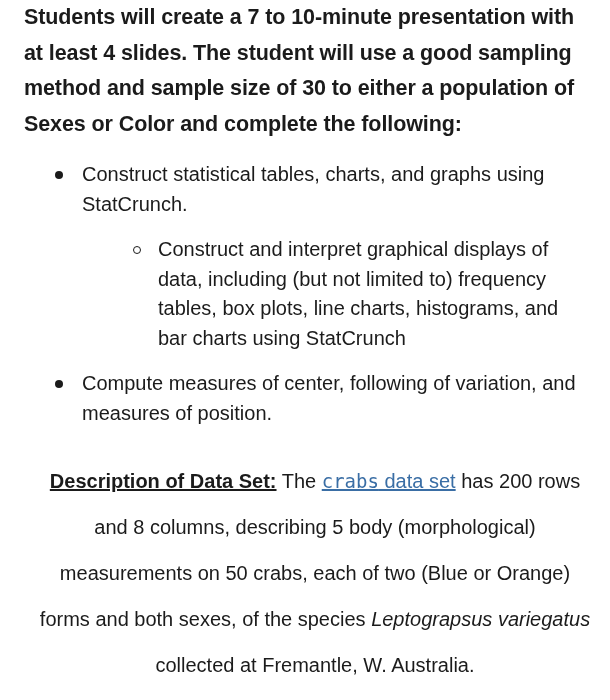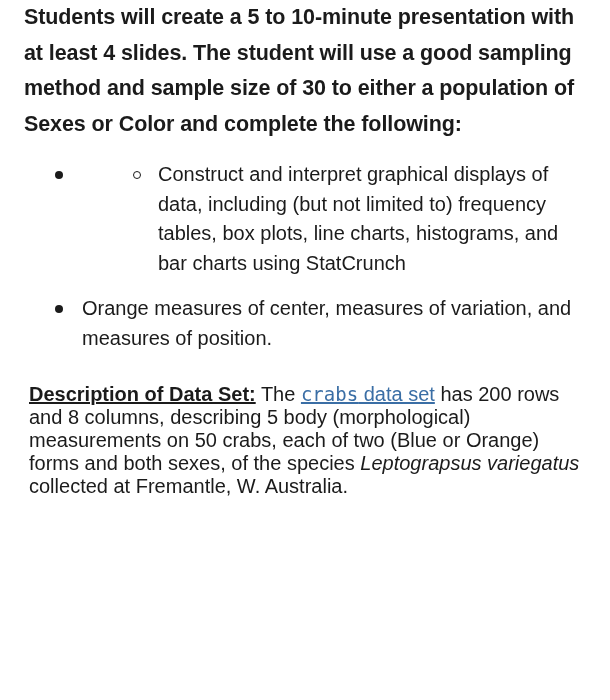--- a/index.html
+++ b/index.html
@@ -60,23 +60,24 @@
       position: absolute;
       left: -25px;
       top: 11px;
       width: 6px;
       height: 6px;
       border-radius: 50%;
       border: 1.5px solid #1b1b1b;
       background: #ffffff;
     }
     .desc {
-      margin: 30px 0 0 5px;
+      margin: 30px 0 0 12px;
       font-size: 20px;
-      line-height: 23px;
+      line-height: 46px;
+      text-align: center;
     }
     .desc-label {
       font-weight: bold;
       text-decoration: underline;
     }
     .link {
       color: #3a6ea5;
       text-decoration: underline;
       cursor: pointer;
     }
@@ -86,35 +87,36 @@
     }
     .italic {
       font-style: italic;
     }
   </style>
 </head>
 <body>
 
 <div class="doc">
 
-  <p class="intro">Students will create a 5 to 10-minute presentation with at least 4 slides.  The student will use a good sampling method and sample size of 30 to either a population of Sexes or Color and complete the following:</p>
+  <p class="intro">Students will create a 7 to 10-minute presentation with at least 4 slides.  The student will use a good sampling method and sample size of 30 to either a population of Sexes or Color and complete the following:</p>
 
   <ul class="lvl1">
     <li>
       <span class="bullet"></span>
+      <span>Construct statistical tables, charts, and graphs using StatCrunch.</span>
       <ul class="lvl2">
         <li>
           <span class="bullet"></span>
           <span>Construct and interpret graphical displays of data, including (but not limited to) frequency tables, box plots, line charts, histograms, and bar charts using StatCrunch</span>
         </li>
       </ul>
     </li>
     <li>
       <span class="bullet"></span>
-      <span>Orange measures of center, measures of variation, and measures of position.</span>
+      <span>Compute measures of center, following of variation, and measures of position.</span>
     </li>
   </ul>
 
   <p class="desc">
     <span class="desc-label">Description of Data Set:</span><span> The </span><a class="link"><span class="mono">crabs</span><span> data set</span></a><span> has 200 rows and 8 columns, describing 5 body (morphological) measurements on 50 crabs, each of two (Blue or Orange) forms and both sexes, of the species </span><span class="italic">Leptograpsus variegatus</span><span> collected at Fremantle, W. Australia.</span>
   </p>
 
 </div>
 
 </body></html>

